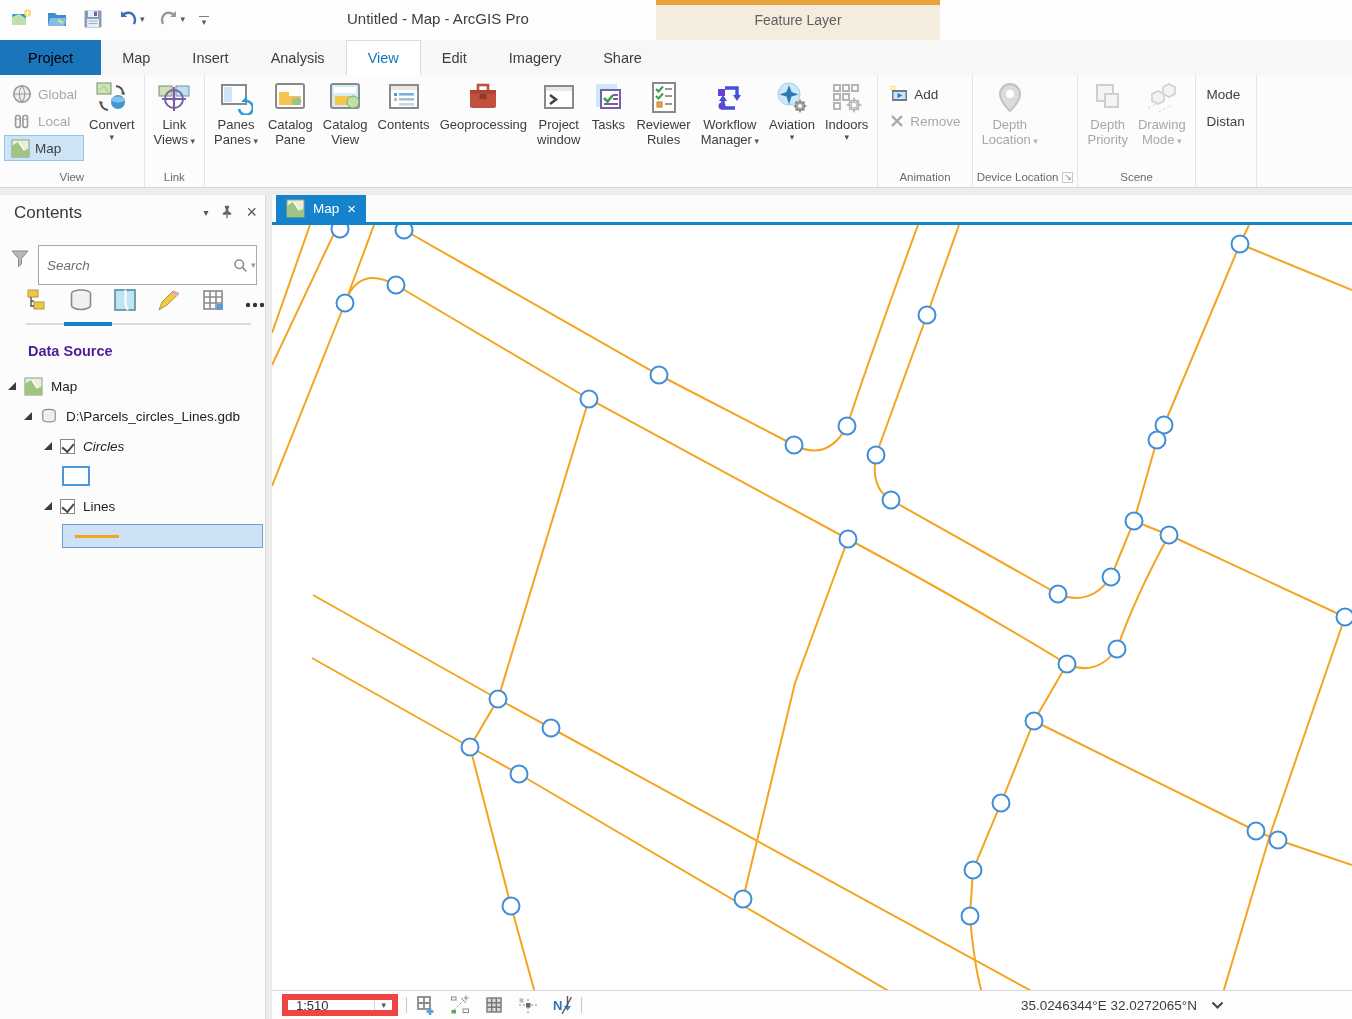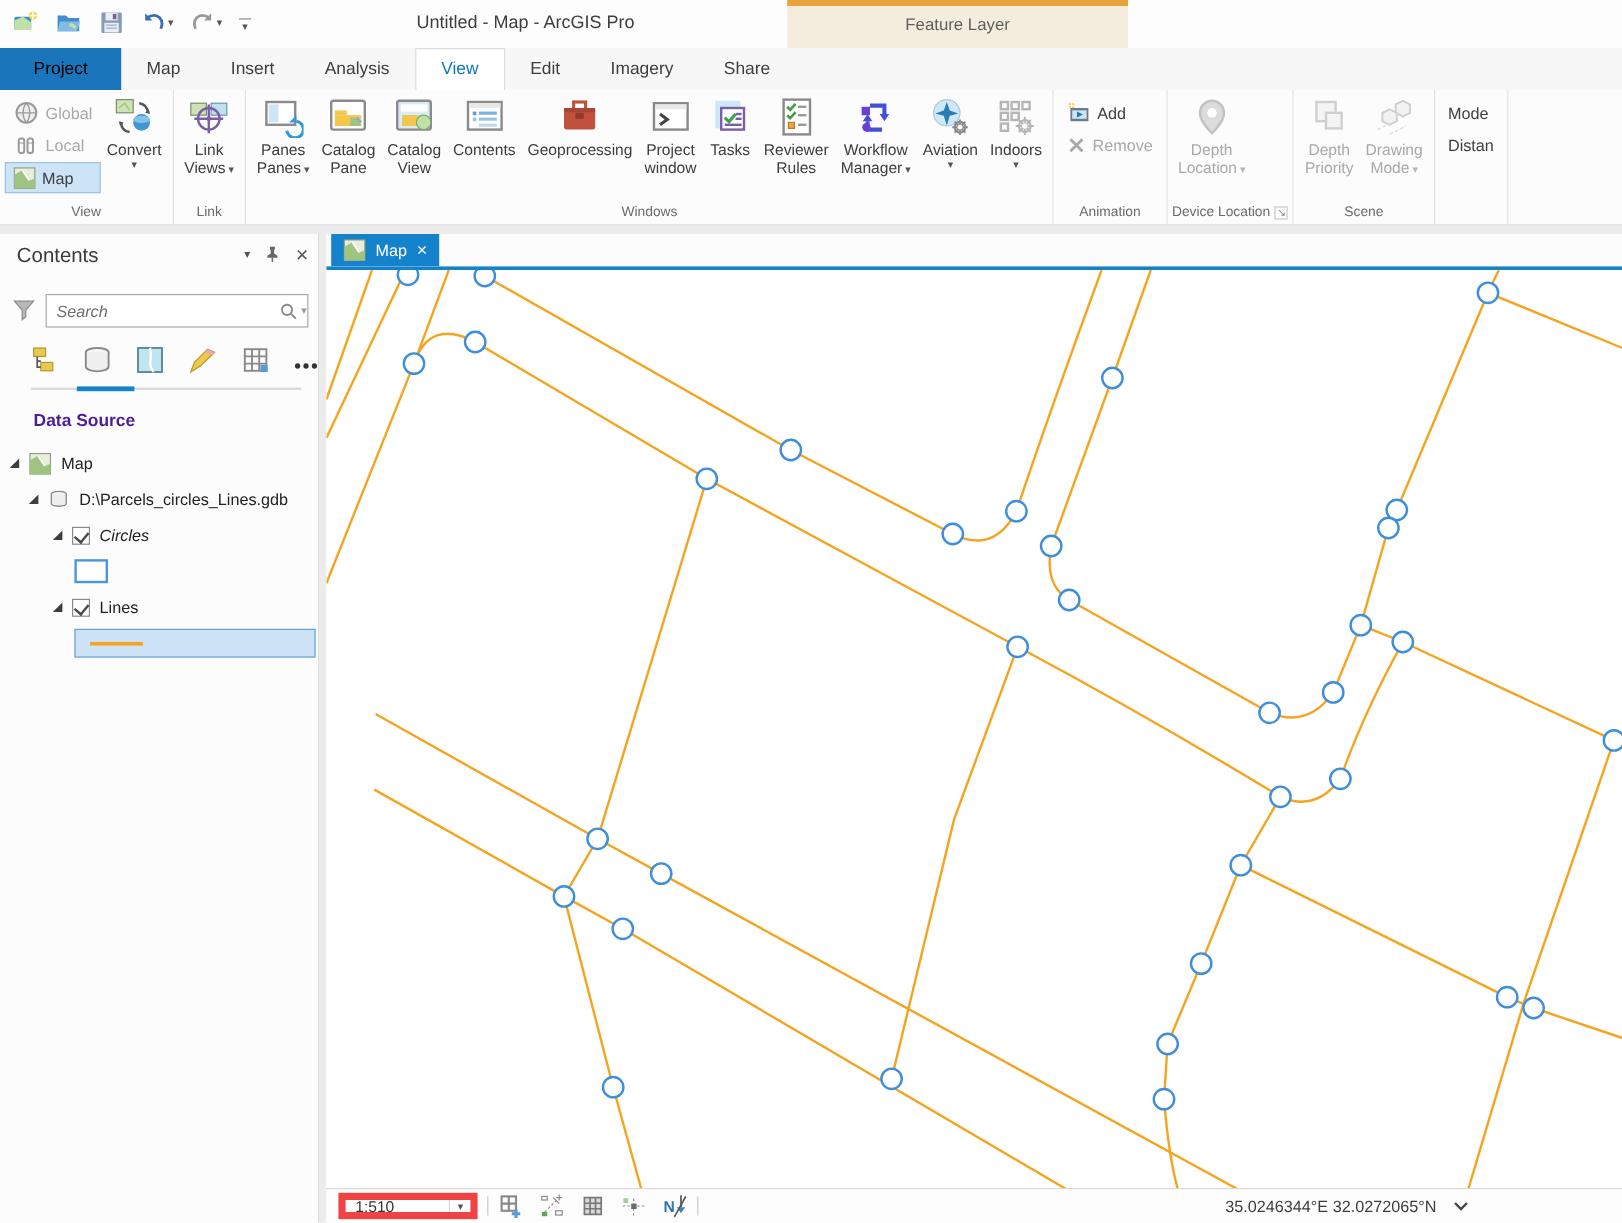--- a/index.html
+++ b/index.html
@@ -53,21 +53,21 @@
   #gapstrip { position:absolute; left:0; top:188px; width:1352px; height:7px; background:#ececec; }
 
   
   #contents-panel { position:absolute; left:0; top:195px; width:266px; bottom:0; background:#fcfcfc; border-right:1px solid #d9d9d9; }
   #panel-splitter { position:absolute; left:266px; top:195px; width:6px; bottom:0; background:#ececec; }
   #panel-header { position:absolute; left:0; top:6px; right:0; height:26px; }
   #panel-title { position:absolute; left:14px; top:2px; font-size:17px; color:#3a3a3a; }
   .panel-hicons { position:absolute; right:8px; top:3px; display:flex; gap:12px; align-items:center; color:#555; }
   #search-row { position:absolute; left:0; top:50px; right:0; height:28px; }
   #filter-icon { position:absolute; left:10px; top:3px; }
-  #search-box { position:absolute; left:38px; right:8px; top:0; height:28px; border:1px solid #a9a9a9; background:#fff; display:flex; align-items:center; }
+  #search-box { position:absolute; left:38px; right:8px; top:0; height:40px; border:1px solid #a9a9a9; background:#fff; display:flex; align-items:center; }
   #search-box input { flex:1; border:none; outline:none; font-family:"Liberation Sans",sans-serif; font-size:13.5px; padding:0 8px; color:#333; background:transparent; }
   #search-box input::placeholder { font-style:italic; color:#6e6e6e; }
   #search-caret { font-size:9px; color:#9a9a9a; padding:0 6px 0 2px; }
   #strip-icons { position:absolute; left:24px; top:92px; right:14px; display:flex; align-items:center; gap:18px; }
   #strip-underline { position:absolute; left:26px; top:128px; right:14px; height:2px; background:#dadada; }
   #strip-active { position:absolute; left:64px; top:127px; width:48px; height:4px; background:#1583cc; }
   #tree-heading { position:absolute; left:28px; top:148px; font-size:14.5px; font-weight:bold; color:#4c1d95; }
   #tree { position:absolute; left:0; top:178px; right:2px; }
   .tree-row { display:flex; align-items:center; height:26px; margin-bottom:4px; font-size:13.5px; color:#222; white-space:nowrap; }
   .expander { width:0; height:0; border-left:8px solid transparent; border-bottom:8px solid #3d3d3d; margin-right:8px; flex:0 0 auto; }
@@ -416,21 +416,20 @@
               </g>
               <circle cx="24" cy="24" r="2.2" fill="#fff"></circle>
             </svg>
           </span>
           <div class="rb-big-label">
             <div>Indoors</div>
           </div>
           <div class="caret-row">▾</div>
         </div>
       </div>
-      <div class="rb-group-label">Windows</div>
     </div>
     <div class="rb-group">
       <div class="rb-body">
         <div class="rb-stack">
           <div class="rb-small">
             <span class="icon">
               <svg width="20" height="20" viewBox="0 0 20 20">
                 <circle cx="4" cy="4" r="2.6" fill="#f7d34c"></circle>
                 <path d="M4 0.5v7M0.5 4h7" stroke="#fff" stroke-width="1"></path>
                 <rect x="3" y="6" width="15" height="11" fill="#6b7c8f"></rect>

